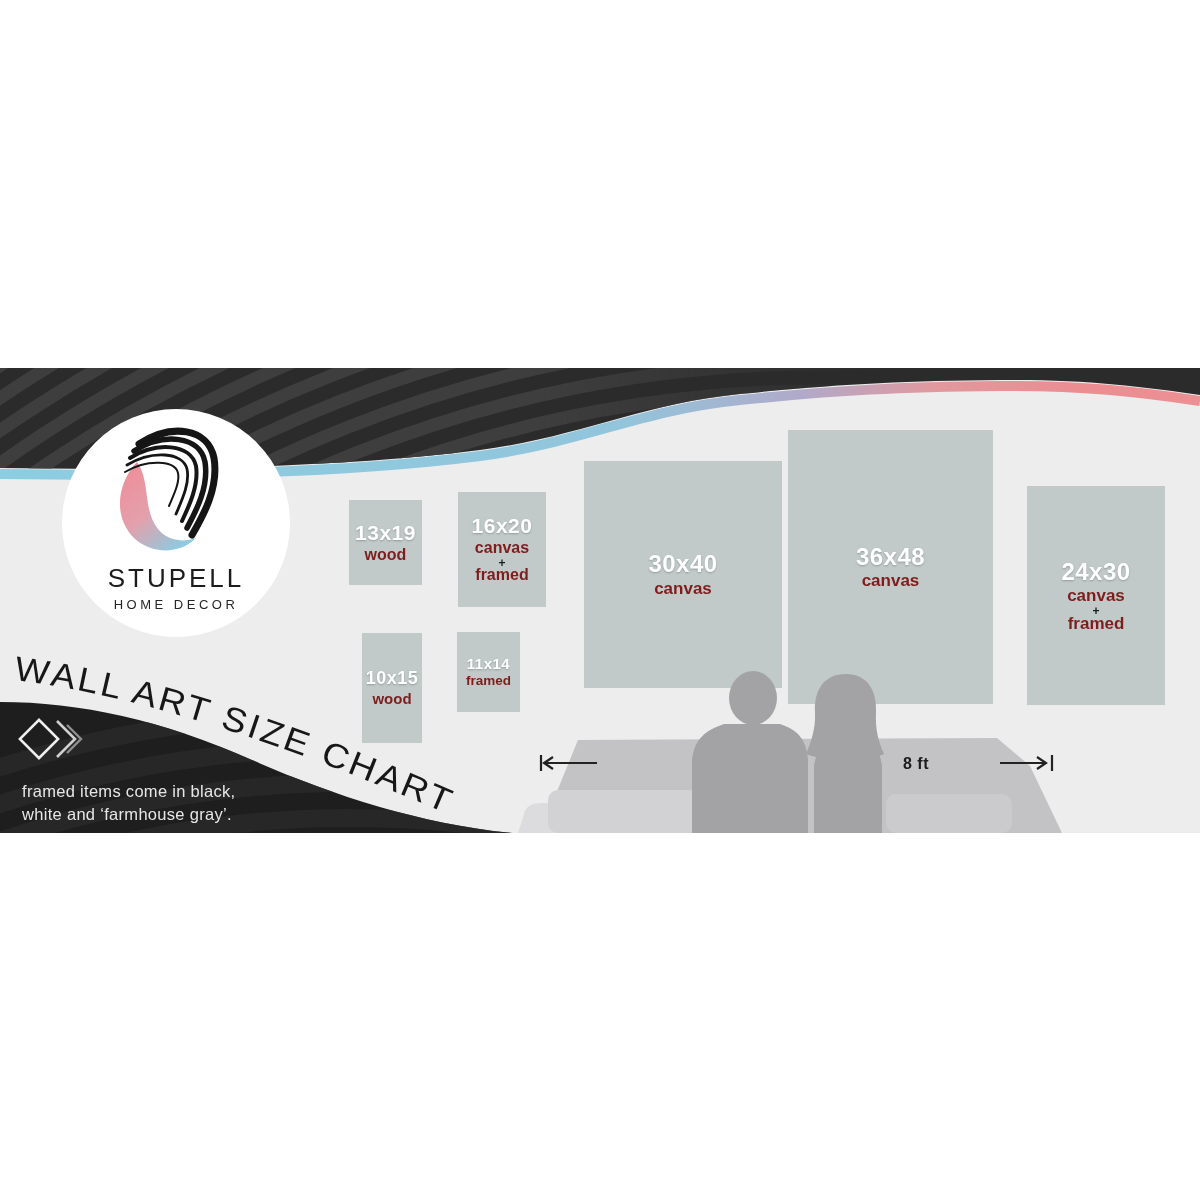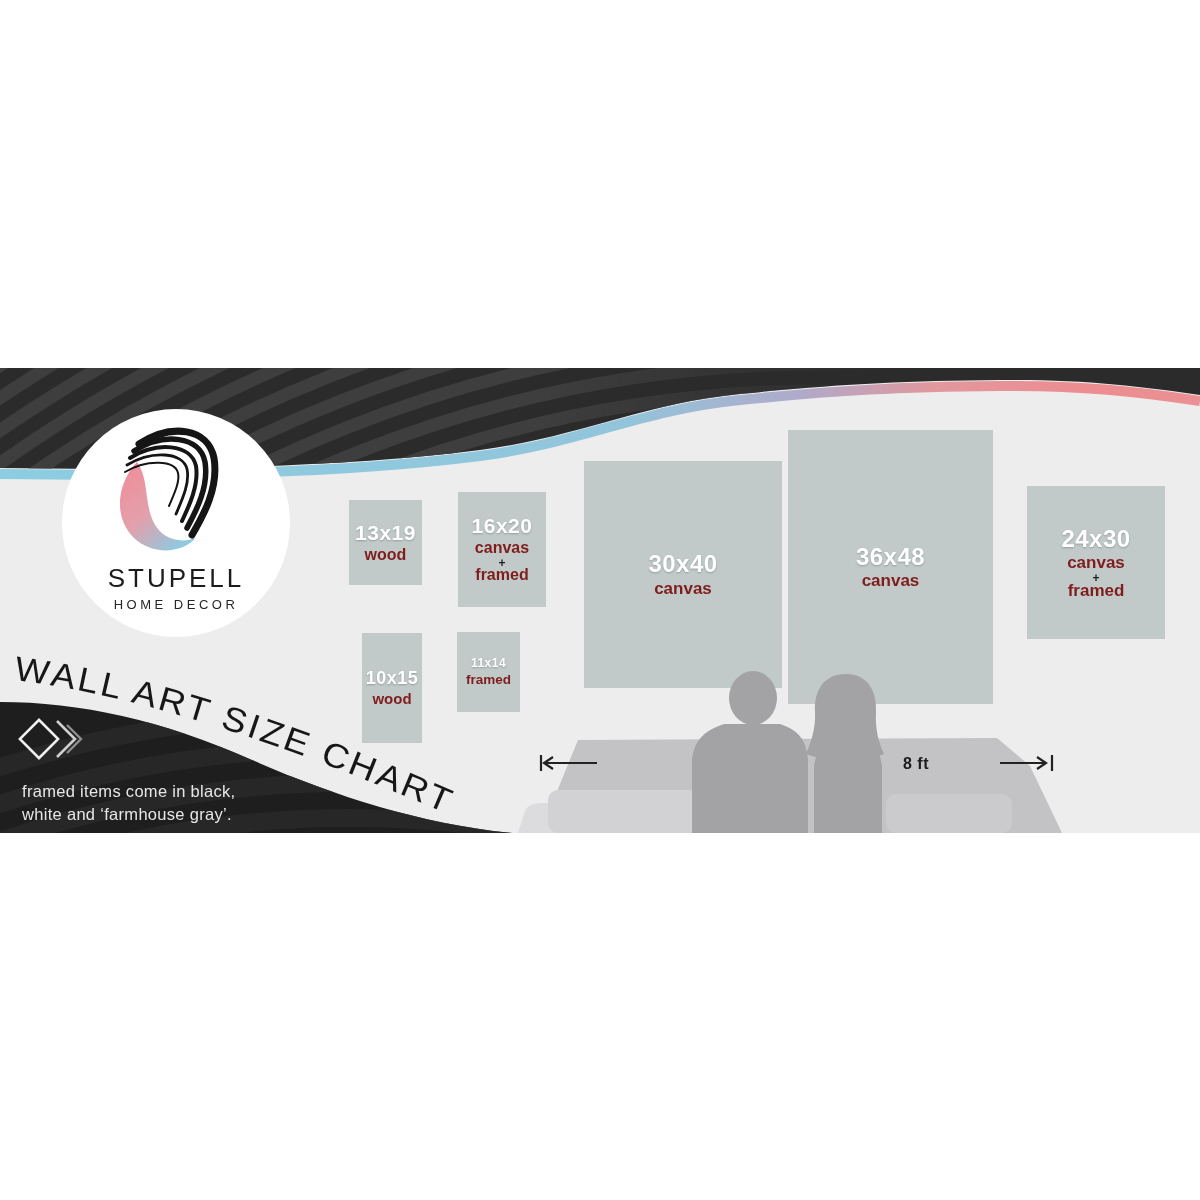--- a/index.html
+++ b/index.html
@@ -27,21 +27,21 @@
     text-shadow:0 1px 2px rgba(60,70,70,0.35);
   }
   .size-mat{ color:#7f1d1d; font-weight:700; margin-top:3px; }
   .size-plus{ color:#1d1d1d; font-weight:700; font-size:12px; line-height:8px; margin-top:2px; }
   .bx-lg .size-num{ font-size:24px; }
   .bx-lg .size-mat{ font-size:17px; }
   .bx-md .size-num{ font-size:21px; }
   .bx-md .size-mat{ font-size:16px; }
   .bx-sm .size-num{ font-size:18px; }
   .bx-sm .size-mat{ font-size:15px; }
-  .bx-xs .size-num{ font-size:12px; }
+  .bx-xs .size-num{ font-size:15px; }
   .bx-xs .size-mat{ font-size:13.5px; }
 </style>
 </head>
 <body>
 
 <div class="page">
   <div class="banner">
 
     <svg class="bg" viewBox="0 0 1200 465" aria-hidden="true">
       <defs>
@@ -167,21 +167,21 @@
     <div class="size-box bx-lg" style="left:584px;top:93px;width:198px;height:227px;">
       <div class="size-num">30x40</div>
       <div class="size-mat">canvas</div>
     </div>
 
     <div class="size-box bx-lg" style="left:788px;top:62px;width:205px;height:274px;">
       <div class="size-num">36x48</div>
       <div class="size-mat">canvas</div>
     </div>
 
-    <div class="size-box bx-lg" style="left:1027px;top:118px;width:138px;height:153px;">
+    <div class="size-box bx-lg" style="left:1027px;top:118px;width:138px;height:219px;">
       <div class="size-num">24x30</div>
       <div class="size-mat">canvas</div>
       <div class="size-plus">+</div>
       <div class="size-mat" style="margin-top:0;">framed</div>
     </div>
 
     <svg class="fg" viewBox="0 0 1200 465" style="z-index:3;" aria-hidden="true">
 
       <g>
         <path d="M540,465 L578,372 L997,370 L1030,398 L1062,465 Z" fill="#c3c3c5"></path>

